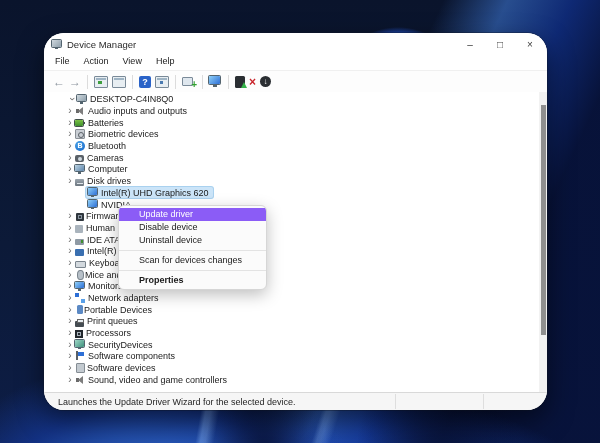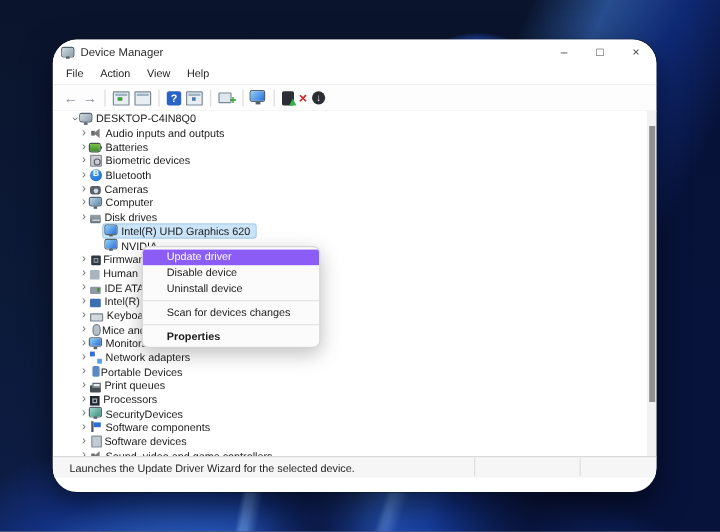--- a/index.html
+++ b/index.html
@@ -61,21 +61,21 @@
   .tb-upd{width:10px;height:12px;background:#2b2f33;border-radius:1.5px;position:relative}
   .tb-upd::after{content:"";position:absolute;right:-2px;bottom:0;border-left:3.5px solid transparent;
     border-right:3.5px solid transparent;border-bottom:6px solid #35b24a}
   .tb-unin{color:#c9252b;font-size:12px;font-weight:900;line-height:1}
   .tb-dis{width:11px;height:11px;border-radius:50%;background:#2b2f33;color:#fff;font-size:8px;
     display:inline-flex;align-items:center;justify-content:center}
   
   .content{position:absolute;left:0;right:0;top:59px;bottom:17px;background:#fff;overflow:hidden}
   .tree{position:absolute;left:0;top:0;right:8px;bottom:0;padding-top:1.5px;overflow:hidden}
   .trow{height:11.7px;display:flex;align-items:center;white-space:nowrap}
-  .lvl0{padding-left:13px}.lvl1{padding-left:21px}.lvl2{padding-left:34px}
+  .lvl0{padding-left:23px}.lvl1{padding-left:21px}.lvl2{padding-left:34px}
   .chev{width:10px;text-align:center;color:#6f6f6f;font-size:10px;line-height:1;flex:none}
   .chev.open{transform:rotate(90deg)}
   .chev.none{visibility:hidden}
   .hl{display:inline-flex;align-items:center;padding:0 4px 0 2px;margin-left:-2px;border-radius:2px;height:11px}
   .hl.selected{background:#cbe4f8;box-shadow:0 0 0 1px #a9d1ef}
   .ic{width:10px;height:10px;margin-right:3px;position:relative;flex:none;display:inline-block}
   .tlabel{color:#1a1a1a}
   
   .ic-display::before,.ic-monitor::before,.ic-computer::before,.ic-computer-root::before,.ic-security::before,.ic-dm::before{
     content:"";position:absolute;left:0;top:0.5px;width:9px;height:6.5px;border-radius:1px;box-shadow:0 0 0 1px #53646f}
@@ -116,21 +116,21 @@
   .ic-processor::after{content:"";position:absolute;inset:2px;border:1px solid #aab4bd}
   .ic-software-component::before{content:"";position:absolute;left:1px;top:0;width:1.5px;height:9px;background:#5a6066}
   .ic-software-component::after{content:"";position:absolute;left:2.5px;top:0.5px;width:6px;height:4px;background:#2d6fd6}
   .ic-software-device{background:#c3cad0;border:1px solid #858d94;border-radius:1px;width:7px;height:8px;left:1px}
   
   .ic-dm{margin:0 0 0 8px}
   
   .sb{position:absolute;right:0;top:0;bottom:0;width:8px;background:#f2f2f2}
   .sb-thumb{position:absolute;left:1.5px;width:5px;top:13px;height:230px;background:#8f8f8f}
   
-  .statusbar{position:absolute;left:0;right:0;bottom:12px;height:17px;background:#f6f6f6;
+  .statusbar{position:absolute;left:0;right:0;bottom:0;height:17px;background:#f6f6f6;
     border-top:1px solid #d9d9d9;display:flex;align-items:center;padding-left:14px;color:#1e1e1e}
   .st-sep{position:absolute;top:1px;bottom:1px;width:1px;background:#dedede}
   
   .cmenu{position:absolute;left:74px;top:172px;width:147px;background:#fbfbfb;
     border:1px solid #d6d6d6;border-radius:6px;box-shadow:0 5px 16px rgba(0,0,0,.25);
     padding:2px 0;z-index:50;overflow:hidden}
   .cm-item{height:13px;line-height:13px;padding-left:20px;color:#1a1a1a;font-size:9px}
   .cm-item.hi{background:#8b5cf6;color:#fff}
   .cm-item.bold{font-weight:bold}
   .cm-sep{height:1px;background:#e3e3e3;margin:3px 0}

